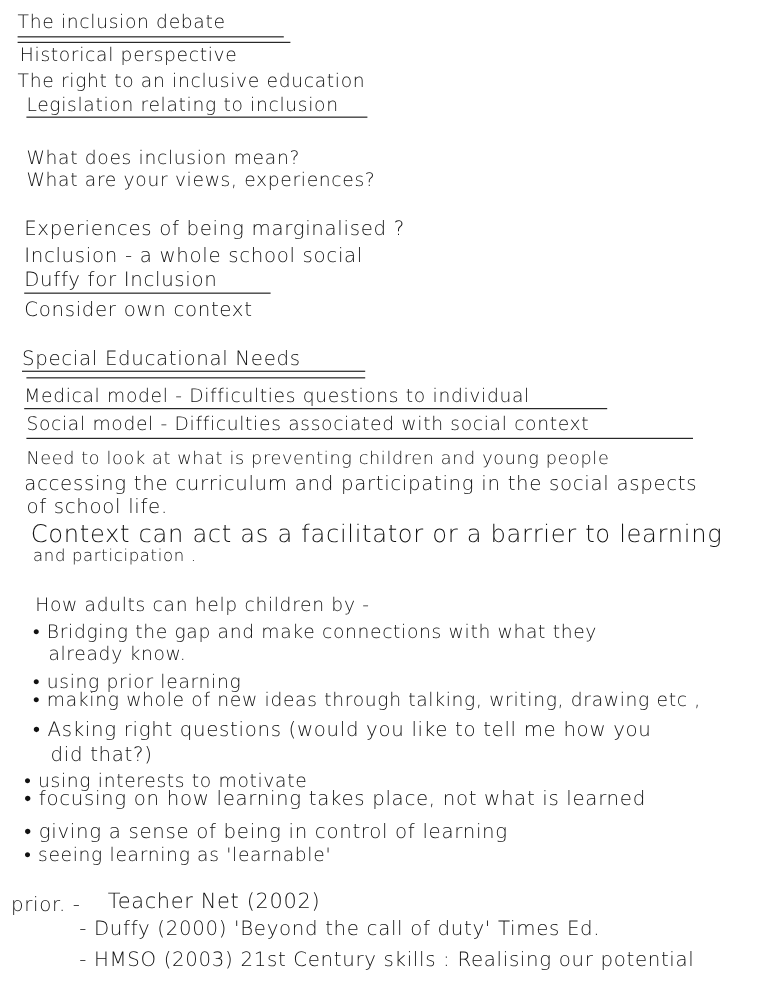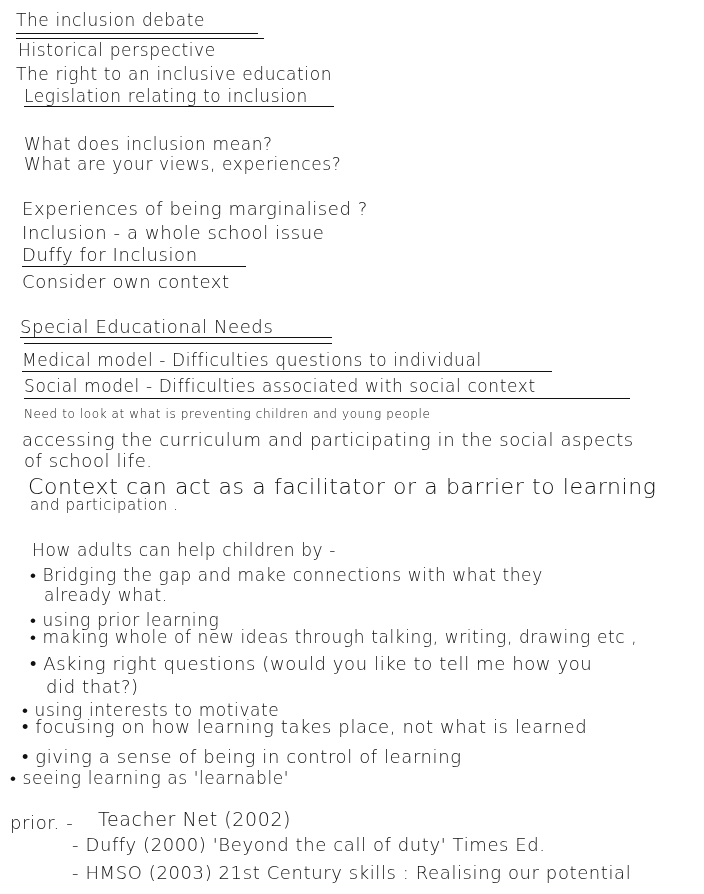--- a/index.html
+++ b/index.html
@@ -38,47 +38,47 @@
 <div class="ul" style="left:16px; top:38px; width:248px;"></div>
 <div class="line" style="left:18px; top:40px;">Historical perspective</div>
 <div class="line" style="left:16px; top:64px;">The right to an inclusive education</div>
 <div class="line" style="left:24px; top:86px;">Legislation relating to inclusion</div>
 <div class="ul" style="left:24px; top:106px; width:310px;"></div>
 
 <div class="line" style="left:24px; top:134px;">What does inclusion mean?</div>
 <div class="line" style="left:24px; top:154px;">What are your views, experiences?</div>
 
 <div class="line" style="left:22px; top:198px; font-size:18px;">Experiences of being marginalised ?</div>
-<div class="line" style="left:22px; top:222px; font-size:18px;">Inclusion - a whole school issue</div>
+<div class="line" style="left:22px; top:222px; font-size:18px;">Inclusion - a whole school social</div>
 <div class="line" style="left:22px; top:244px; font-size:18px;">Duffy for Inclusion</div>
 <div class="ul" style="left:22px; top:266px; width:224px;"></div>
 <div class="line" style="left:22px; top:271px; font-size:18px;">Consider own context</div>
 
 <div class="line" style="left:20px; top:316px; font-size:18px;">Special Educational Needs</div>
 <div class="ul" style="left:20px; top:337px; width:312px;"></div>
 <div class="ul" style="left:24px; top:343px; width:308px;"></div>
 <div class="line" style="left:22px; top:350px;">Medical model - Difficulties questions to individual</div>
 <div class="ul" style="left:22px; top:371px; width:530px;"></div>
 <div class="line" style="left:24px; top:376px;">Social model - Difficulties associated with social context</div>
 <div class="ul" style="left:24px; top:398px; width:606px;"></div>
 
-<div class="line" style="left:24px; top:407px; font-size:12px;">Need to look at what is preventing children and young people</div>
+<div class="line" style="left:24px; top:407px; font-size:16px;">Need to look at what is preventing children and young people</div>
 <div class="line" style="left:22px; top:429px; font-size:18px;">accessing the curriculum and participating in the social aspects</div>
 <div class="line" style="left:24px; top:450px; font-size:18px;">of school life.</div>
 <div class="line" style="left:28px; top:474px; font-size:22px;">Context can act as a facilitator or a barrier to learning</div>
 <div class="line" style="left:30px; top:496px; font-size:15px;">and participation .</div>
 
 <div class="line" style="left:32px; top:540px;">How adults can help children by -</div>
 <div class="line" style="left:30px; top:565px;">• Bridging the gap and make connections with what they</div>
-<div class="line" style="left:44px; top:585px;">already what.</div>
+<div class="line" style="left:44px; top:585px;">already know.</div>
 <div class="line" style="left:30px; top:610px;">• using prior learning</div>
 <div class="line" style="left:30px; top:627px;">• making whole of new ideas through talking, writing, drawing etc ,</div>
 <div class="line" style="left:30px; top:653px; font-size:18px;">• Asking right questions (would you like to tell me how you</div>
 <div class="line" style="left:46px; top:676px; font-size:18px;">did that?)</div>
 <div class="line" style="left:22px; top:700px;">• using interests to motivate</div>
 <div class="line" style="left:22px; top:716px; font-size:18px;">• focusing on how learning takes place, not what is learned</div>
 <div class="line" style="left:22px; top:746px; font-size:18px;">• giving a sense of being in control of learning</div>
-<div class="line" style="left:10px; top:768px;">• seeing learning as 'learnable'</div>
+<div class="line" style="left:22px; top:768px;">• seeing learning as 'learnable'</div>
 
 <div class="line" style="left:10px; top:812px; font-size:18px;">prior. -</div>
 <div class="line" style="left:98px; top:808px; font-size:19px;">Teacher Net (2002)</div>
 <div class="line" style="left:72px; top:834px; font-size:18px;">- Duffy (2000) 'Beyond the call of duty' Times Ed.</div>
 <div class="line" style="left:72px; top:862px; font-size:18px;">- HMSO (2003) 21st Century skills : Realising our potential</div>
 
 </body></html>

